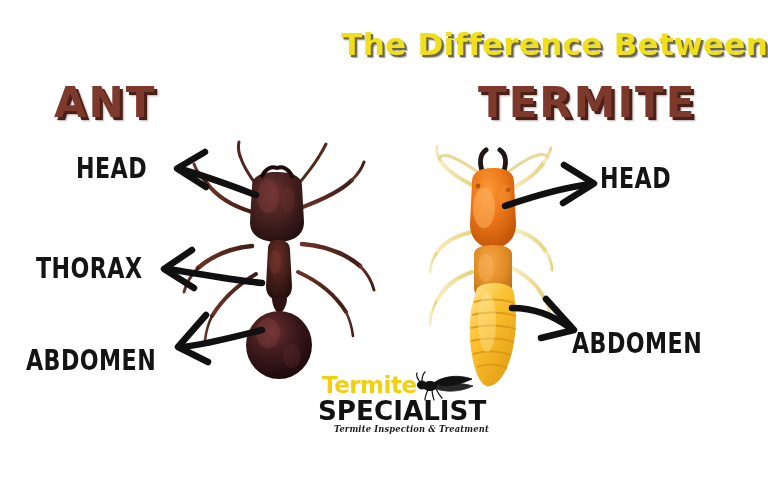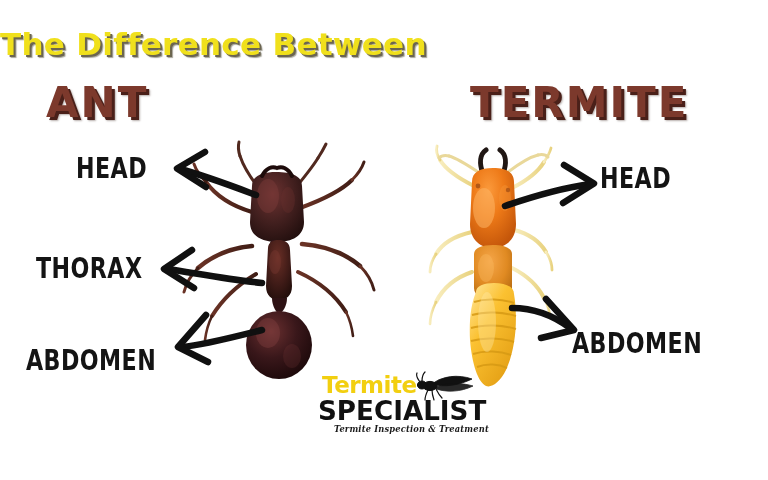--- a/index.html
+++ b/index.html
@@ -19,40 +19,41 @@
     height: 480px;
     background: #ffffff;
   }
 
   
   #title {
     position: absolute;
     left: 0;
     top: 26px;
     width: 768px;
-    text-align: left;
+    text-align: right;
     font-family: "DejaVu Sans", sans-serif;
     font-weight: bold;
     font-size: 31px;
     letter-spacing: 0.3px;
     color: #f0e01c;
     text-shadow: 2px 2px 0 #6b6550, 3px 3px 1px rgba(60,55,35,.45);
     white-space: nowrap;
   }
 
   
   .col-heading {
     position: absolute;
     font-family: "DejaVu Sans", sans-serif;
     font-weight: bold;
     font-size: 42px;
     letter-spacing: 2px;
     color: #7c392c;
     text-shadow: 3px 3px 0 #4a2019, 4px 4px 2px rgba(50,25,18,.35);
     white-space: nowrap;
+    margin-left: 8px;
   }
   #heading-ant     { left: 46px;  top: 78px; }
   #heading-termite { left: 470px; top: 78px; }
 
   
   .part-label {
     position: absolute;
     font-family: "DejaVu Sans Condensed", "Liberation Sans Narrow", "Liberation Sans", sans-serif;
     font-weight: bold;
     font-size: 28px;

